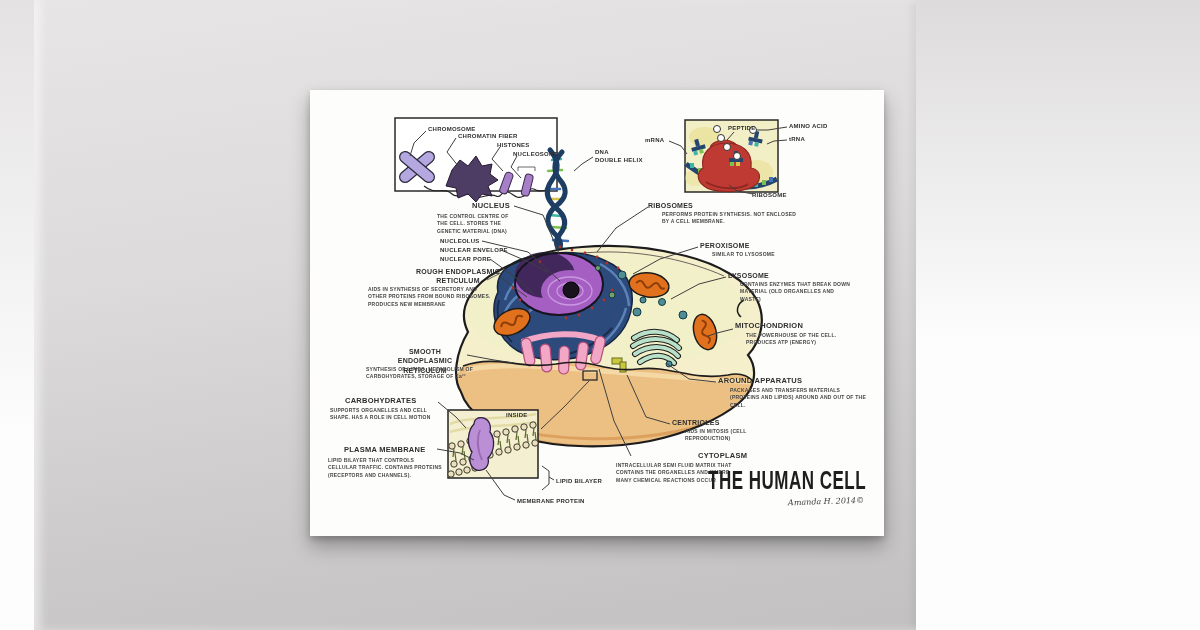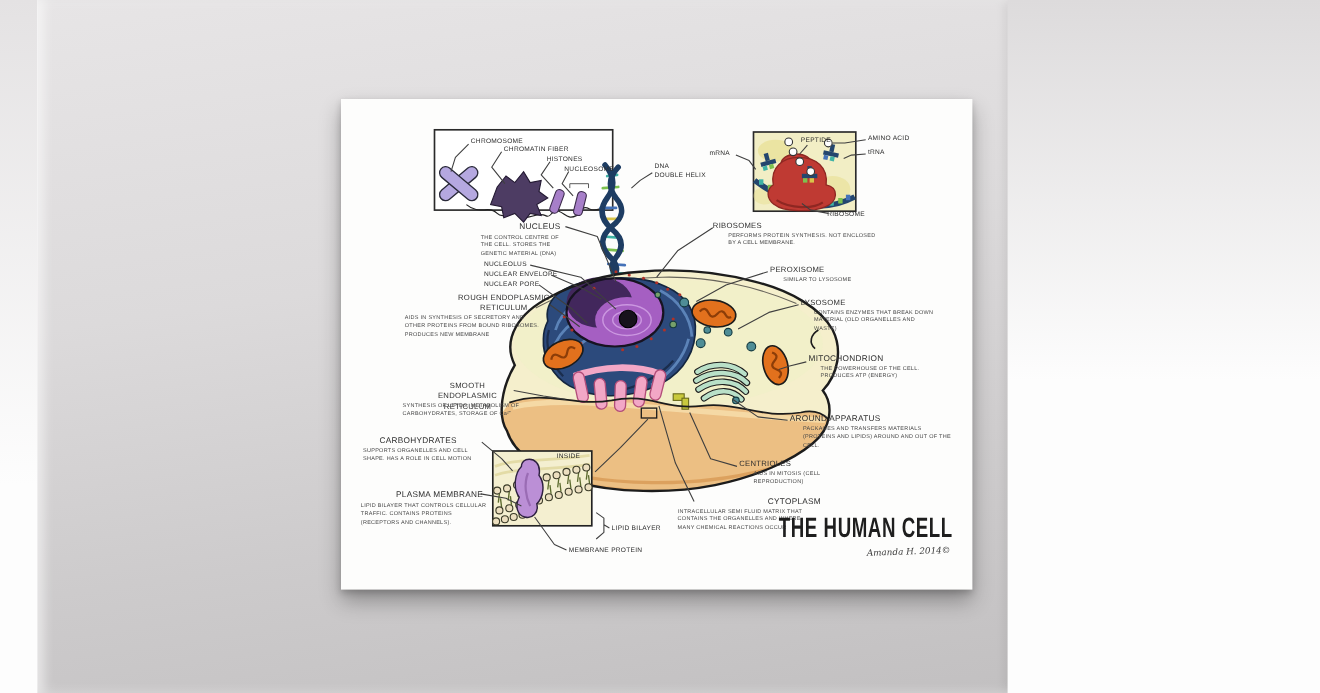--- a/index.html
+++ b/index.html
@@ -7,21 +7,21 @@
          font-family:"Liberation Sans",sans-serif;background:#fbfafa;}
   .side{position:absolute;top:0;height:630px;}
   .wall{position:absolute;left:34px;top:0;width:884px;height:630px;
         background:linear-gradient(172deg,#e7e5e6 0%,#dcdadb 40%,#cdcbcc 72%,#c2c0c1 100%);
         box-shadow:inset 6px 0 10px rgba(255,255,255,.55), inset -5px 0 8px rgba(0,0,0,.07);}
   .left-fade{left:0;width:34px;background:linear-gradient(to bottom,#e4e2e3,#fdfdfd 70%);}
   .right-fade{left:916px;width:284px;background:linear-gradient(to bottom,#dddbdc,#fdfdfd 55%);}
   .poster{position:absolute;left:310px;top:90px;width:574px;height:446px;background:#fdfdfc;
           box-shadow:0 10px 18px rgba(0,0,0,.30),0 3px 6px rgba(0,0,0,.18);}
   svg.art{position:absolute;left:0;top:0;pointer-events:none;}
-  .lbl{position:absolute;color:#3a3a3a;line-height:1.35;letter-spacing:.25px;}
+  .lbl{position:absolute;color:#3a3a3a;line-height:1.35;letter-spacing:.25px;font-weight:bold;}
   .h{font-size:7px;color:#2e2e2e;}
   .h2{font-size:7.5px;color:#2e2e2e;}
   .d{font-size:5px;color:#474747;line-height:1.45;}
   .tiny{font-size:6px;color:#2e2e2e;}
   .ctr{text-align:center;}
   .title{position:absolute;left:708px;top:466px;width:180px;font-size:17px;font-weight:bold;
          color:#1e1e1e;letter-spacing:.5px;transform:scaleY(1.5);transform-origin:top left;white-space:nowrap;}
   .sig{position:absolute;left:788px;top:497px;font-family:"DejaVu Serif",serif;font-style:italic;
        font-size:8px;color:#3b3b3b;transform:rotate(-2deg);}
 </style>
@@ -369,21 +369,21 @@
 
   <div class="lbl h ctr" style="left:398px;top:267px;width:120px;">ROUGH ENDOPLASMIC RETICULUM</div>
   <div class="lbl d" style="left:368px;top:286px;width:128px;">AIDS IN SYNTHESIS OF SECRETORY AND OTHER PROTEINS FROM BOUND RIBOSOMES. PRODUCES NEW MEMBRANE</div>
 
   <div class="lbl h ctr" style="left:382px;top:347px;width:86px;">SMOOTH ENDOPLASMIC RETICULUM</div>
   <div class="lbl d" style="left:366px;top:366px;width:132px;">SYNTHESIS OF LIPIDS, METABOLISM OF CARBOHYDRATES, STORAGE OF Ca²⁺</div>
 
   <div class="lbl h2" style="left:345px;top:396px;">CARBOHYDRATES</div>
   <div class="lbl d" style="left:330px;top:407px;width:112px;">SUPPORTS ORGANELLES AND CELL SHAPE. HAS A ROLE IN CELL MOTION</div>
 
-  <div class="lbl h2" style="left:360px;top:445px;">PLASMA MEMBRANE</div>
+  <div class="lbl h2" style="left:344px;top:445px;">PLASMA MEMBRANE</div>
   <div class="lbl d" style="left:328px;top:457px;width:116px;">LIPID BILAYER THAT CONTROLS CELLULAR TRAFFIC. CONTAINS PROTEINS (RECEPTORS AND CHANNELS).</div>
 
   <div class="lbl h" style="left:648px;top:201px;">RIBOSOMES</div>
   <div class="lbl d" style="left:662px;top:211px;width:135px;">PERFORMS PROTEIN SYNTHESIS. NOT ENCLOSED BY A CELL MEMBRANE.</div>
 
   <div class="lbl h" style="left:700px;top:241px;">PEROXISOME</div>
   <div class="lbl d" style="left:712px;top:251px;width:110px;">SIMILAR TO LYSOSOME</div>
 
   <div class="lbl h" style="left:728px;top:271px;">LYSOSOME</div>
   <div class="lbl d" style="left:740px;top:281px;width:112px;">CONTAINS ENZYMES THAT BREAK DOWN MATERIAL (OLD ORGANELLES AND WASTE)</div>

